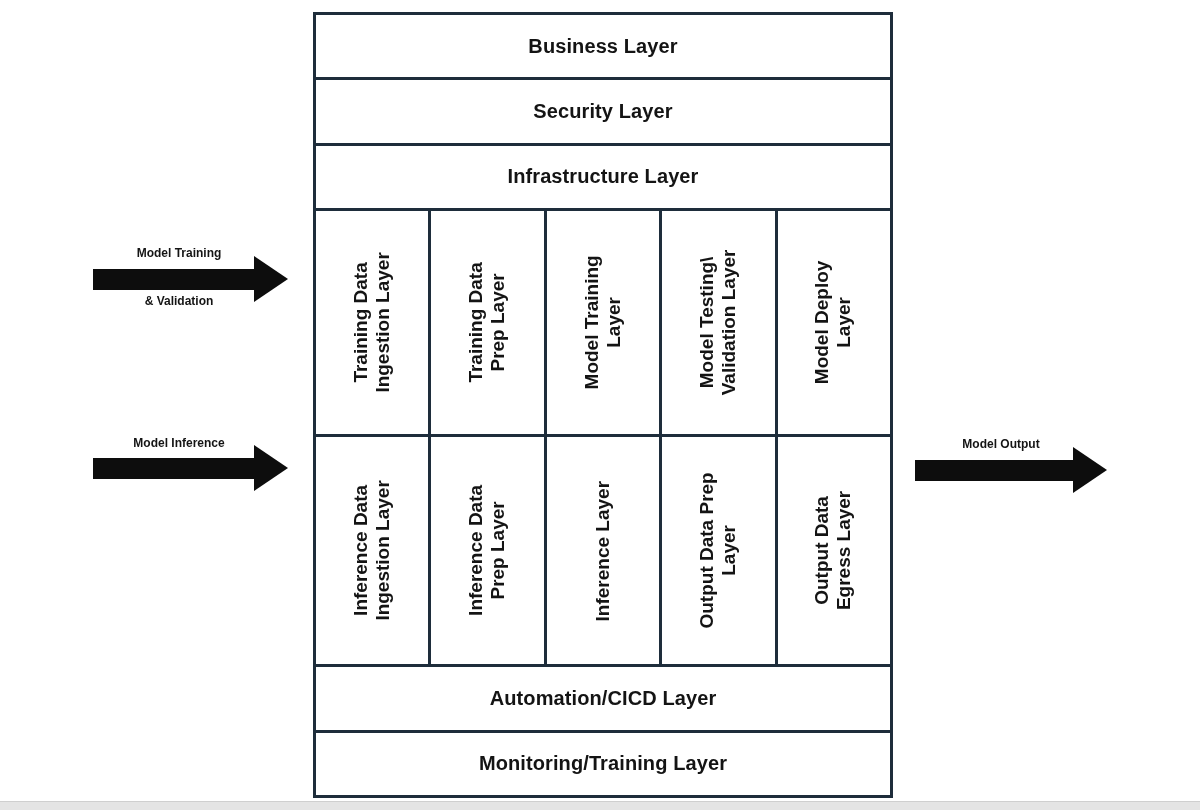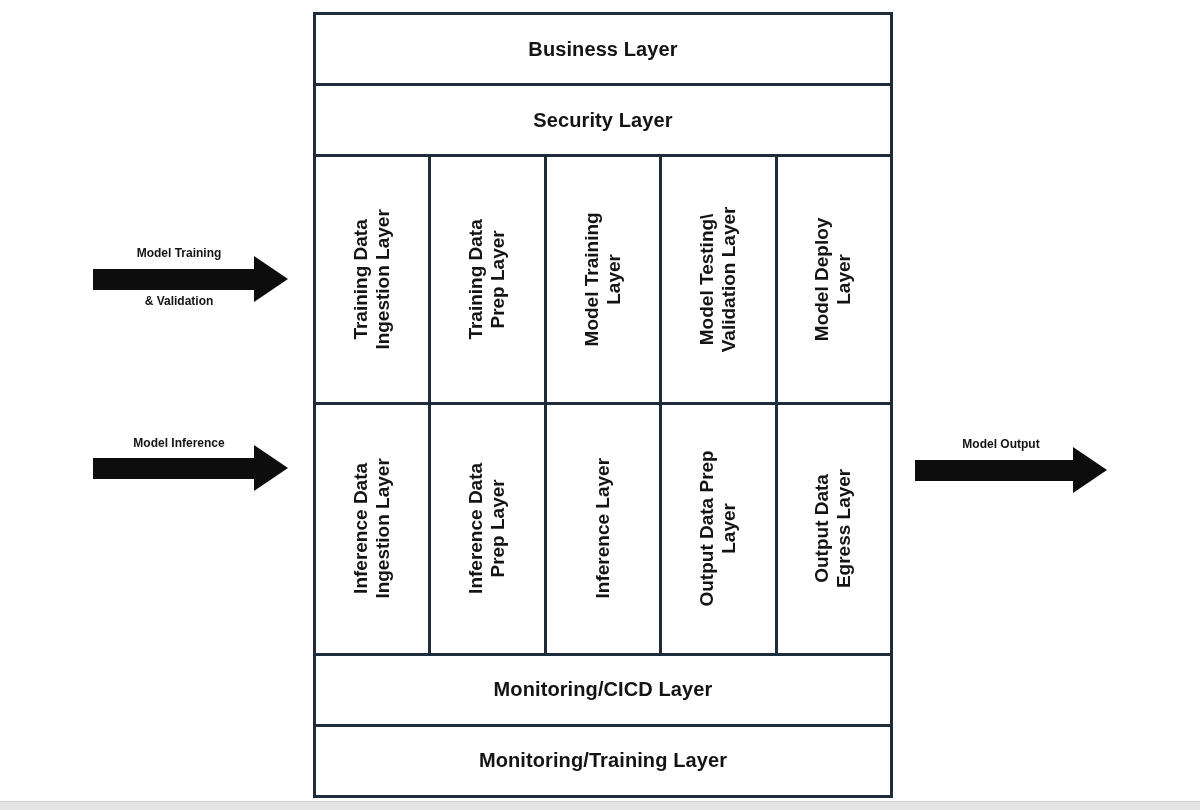--- a/index.html
+++ b/index.html
@@ -119,20 +119,23 @@
   </div>
 
   <div class="diagram">
 
     <div class="row hbar">
       <span>Business Layer</span>
     </div>
     <div class="row hbar">
       <span>Security Layer</span>
     </div>
+    <div class="row hbar">
+      <span>Infrastructure Layer</span>
+    </div>
 
     <div class="row vrow vrow-a">
       <div class="vcell">
         <div class="vtext">Training Data
 Ingestion Layer</div>
       </div>
       <div class="vcell">
         <div class="vtext">Training Data
 Prep Layer</div>
       </div>
@@ -166,21 +169,21 @@
         <div class="vtext">Output Data Prep
 Layer</div>
       </div>
       <div class="vcell">
         <div class="vtext">Output Data
 Egress Layer</div>
       </div>
     </div>
 
     <div class="row hbar">
-      <span>Monitoring/CICD Layer</span>
+      <span>Automation/CICD Layer</span>
     </div>
     <div class="row hbar">
       <span>Monitoring/Training Layer</span>
     </div>
 
   </div>
 
   <div class="bottom-strip"></div>
 </div>
 

